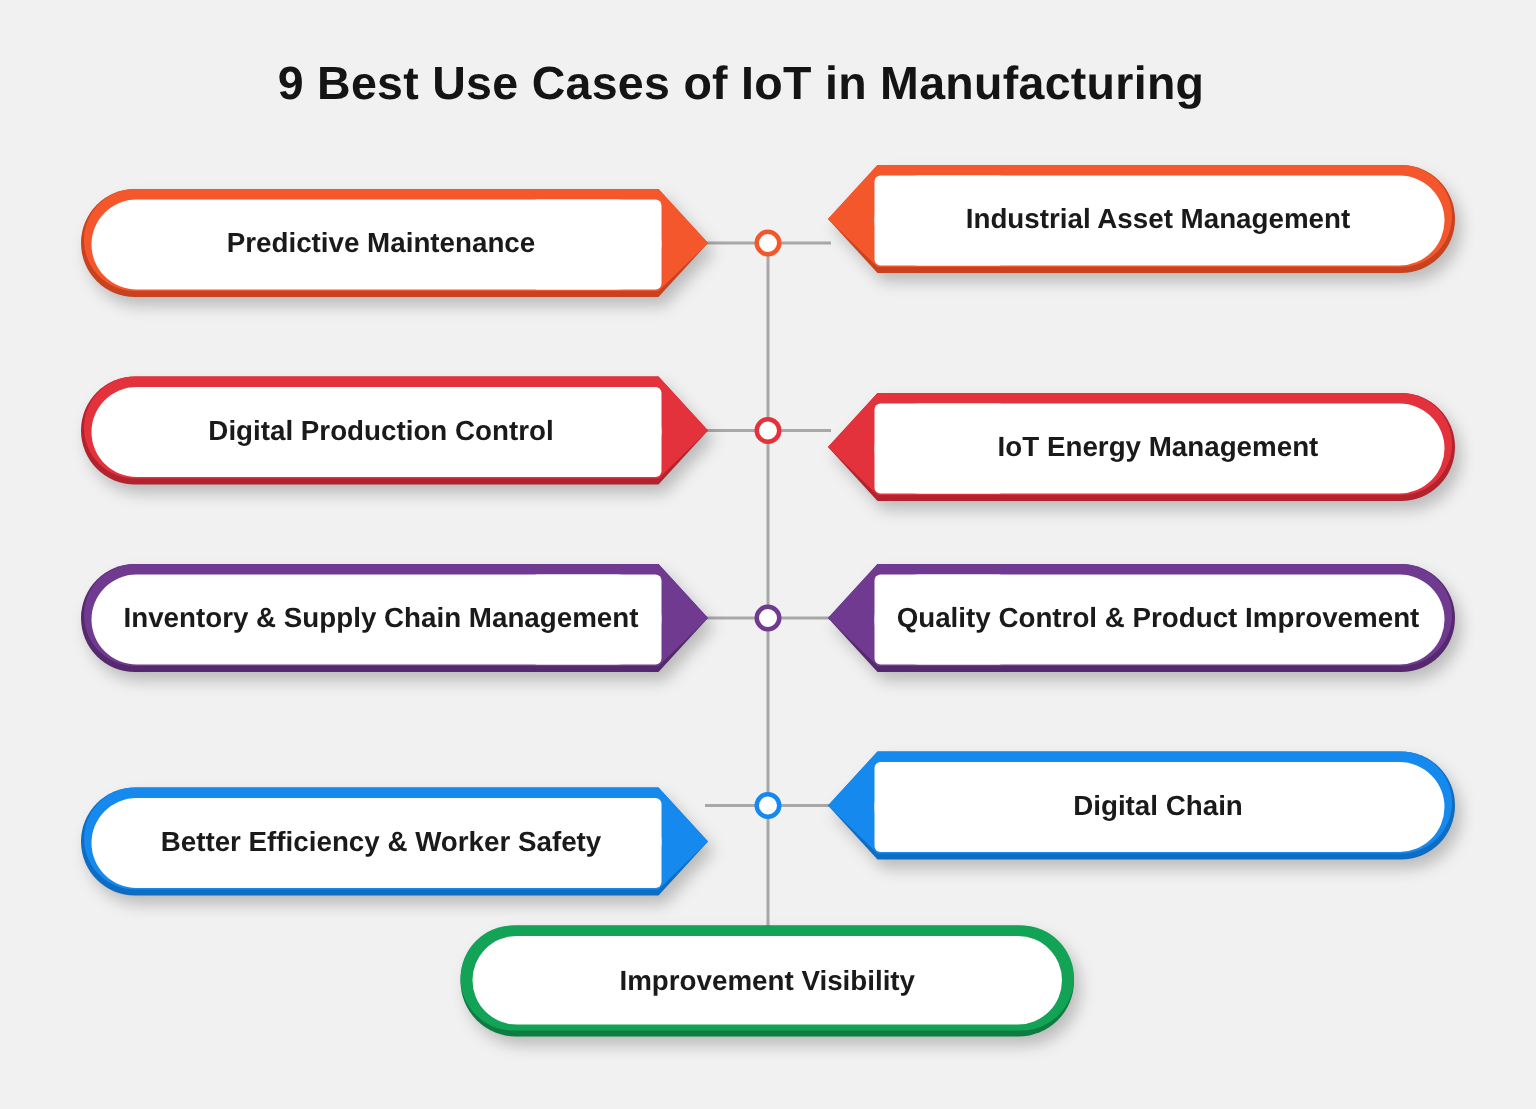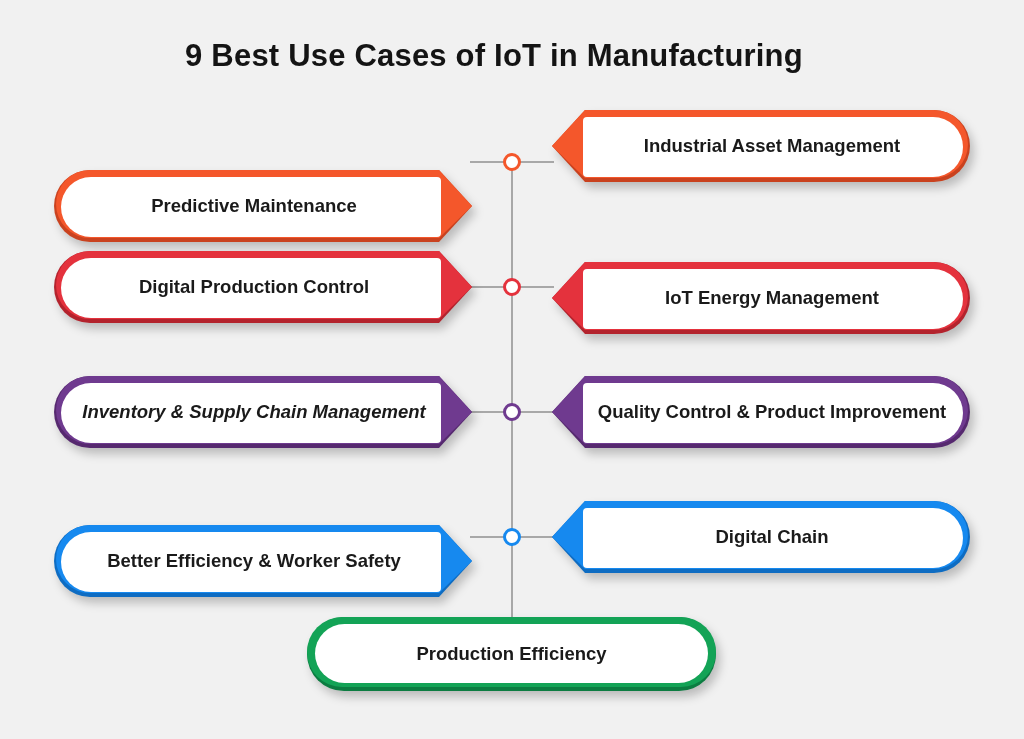--- a/index.html
+++ b/index.html
@@ -53,21 +53,21 @@
 
 <div class="hline" style="left:470px; top:286px; width:84px;"></div>
 <div class="node" style="left:503px; top:278px; border-color:#e4323d;"></div>
 
 <div class="hline" style="left:470px; top:411px; width:84px;"></div>
 <div class="node" style="left:503px; top:403px; border-color:#6f3a8f;"></div>
 
 <div class="hline" style="left:470px; top:536px; width:84px;"></div>
 <div class="node" style="left:503px; top:528px; border-color:#1689ef;"></div>
 
-<div class="card left" style="top:126px;margin-top:44px;">
+<div class="card left" style="top:126px;">
   <svg width="418" height="72">
     <path d="M36 0 H385 L418 36 L385 72 H36 A36 36 0 0 1 36 0 Z" fill="#c9421f"></path>
     <path d="M36 0 H385 L418 36 L385 68 H36 A34 34 0 0 1 36 0 Z" fill="#f4572b"></path>
     <rect x="7" y="7" width="380" height="60" rx="30" ry="30" fill="#ffffff"></rect>
     <rect x="300" y="7" width="87" height="60" rx="4" ry="4" fill="#ffffff"></rect>
   </svg>
   <div class="label">Predictive Maintenance</div>
 </div>
 <div class="card right" style="top:110px;">
   <svg width="418" height="72">
@@ -91,21 +91,21 @@
 <div class="card right" style="top:262px;">
   <svg width="418" height="72">
     <path d="M382 0 H33 L0 36 L33 72 H382 A36 36 0 0 0 382 0 Z" fill="#b3232d"></path>
     <path d="M382 0 H33 L0 36 L33 68 H382 A34 34 0 0 0 382 0 Z" fill="#e4323d"></path>
     <rect x="31" y="7" width="380" height="60" rx="30" ry="30" fill="#ffffff"></rect>
     <rect x="31" y="7" width="87" height="60" rx="4" ry="4" fill="#ffffff"></rect>
   </svg>
   <div class="label">IoT Energy Management</div>
 </div>
 
-<div class="card left" style="top:376px;font-style:italic;">
+<div class="card left" style="top:376px;">
   <svg width="418" height="72">
     <path d="M36 0 H385 L418 36 L385 72 H36 A36 36 0 0 1 36 0 Z" fill="#56296f"></path>
     <path d="M36 0 H385 L418 36 L385 68 H36 A34 34 0 0 1 36 0 Z" fill="#6f3a8f"></path>
     <rect x="7" y="7" width="380" height="60" rx="30" ry="30" fill="#ffffff"></rect>
     <rect x="300" y="7" width="87" height="60" rx="4" ry="4" fill="#ffffff"></rect>
   </svg>
   <div class="label">Inventory &amp; Supply Chain Management</div>
 </div>
 <div class="card right" style="top:376px;">
   <svg width="418" height="72">
@@ -135,14 +135,14 @@
   </svg>
   <div class="label">Digital Chain</div>
 </div>
 
 <div class="card bottom" style="top:617px;">
   <svg width="409" height="74">
     <rect x="0" y="0" width="409" height="74" rx="37" ry="37" fill="#0c7c41"></rect>
     <rect x="0" y="0" width="409" height="70" rx="35" ry="35" fill="#13a356"></rect>
     <rect x="8" y="7" width="393" height="59" rx="29.5" ry="29.5" fill="#ffffff"></rect>
   </svg>
-  <div class="label">Production Efficiency</div>
+  <div class="label">Improvement Visibility</div>
 </div>
 
 </body></html>

